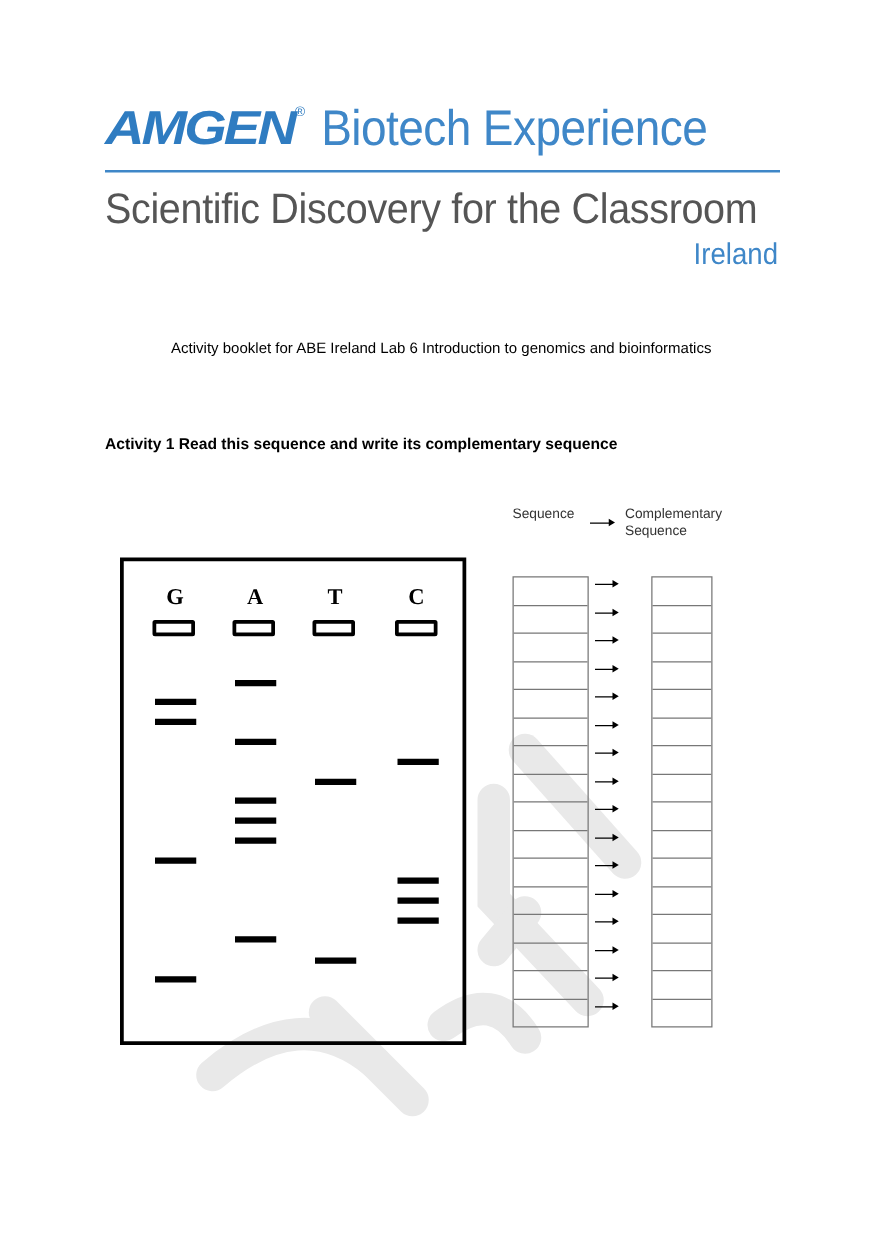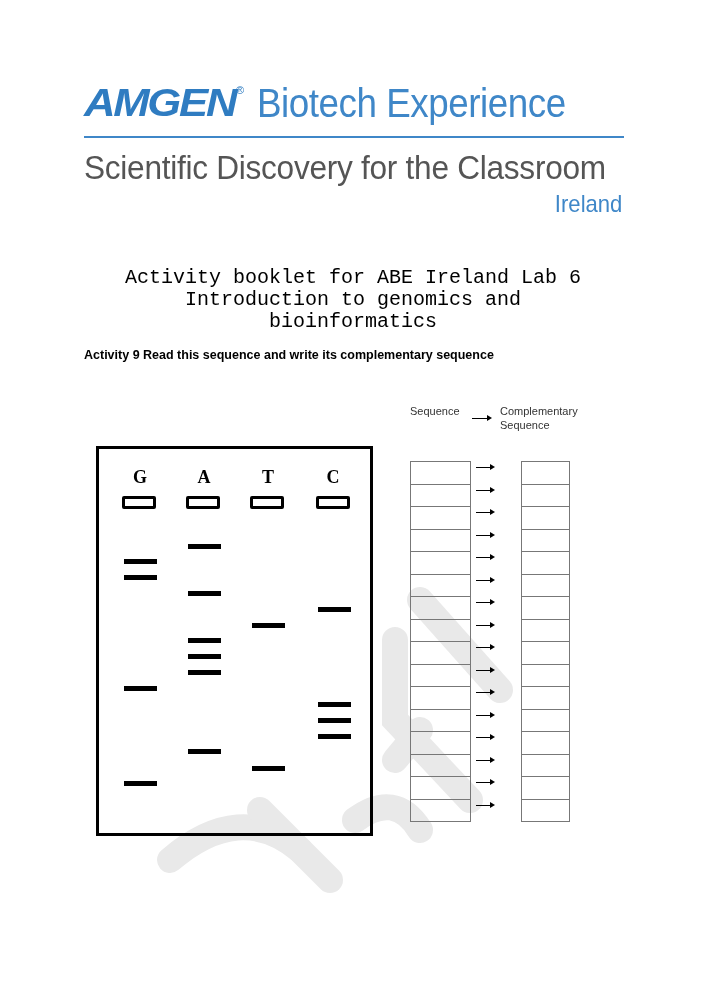--- a/index.html
+++ b/index.html
@@ -5,21 +5,21 @@
     html, body { margin: 0; padding: 0; background: #ffffff; }
     body { width: 708px; height: 1004px; position: relative; overflow: hidden; font-family: "Liberation Sans", sans-serif; }
 
     .logo-brand { position: absolute; left: 84px; top: 80px; font-family: "Liberation Sans", sans-serif; font-weight: 900; font-style: italic; font-size: 38px; color: #2f7cc1; letter-spacing: -2px; transform: scaleX(1.15); transform-origin: left center; line-height: 46px; }
     .logo-reg { position: absolute; left: 236px; top: 84px; font-size: 11px; color: #2f7cc1; }
     .logo-title { position: absolute; left: 257px; top: 80px; font-size: 40px; color: #3f87c8; line-height: 46px; letter-spacing: -0.5px; transform: scaleX(0.92); transform-origin: left center; }
     .logo-rule { position: absolute; left: 84px; top: 136px; width: 540px; height: 2px; background: #3f87c8; }
     .logo-sub { position: absolute; left: 84px; top: 146px; font-size: 34px; color: #555555; line-height: 42px; transform: scaleX(0.93); transform-origin: left center; letter-spacing: -0.3px; }
     .logo-region { position: absolute; right: 86px; top: 190px; font-size: 24px; color: #3f87c8; line-height: 28px; transform: scaleX(0.92); transform-origin: right center; }
 
-    .doc-title { position: absolute; left: 100px; width: 506px; top: 267px; text-align: center; font-family: Liberation Mono, monospace; font-size: 20px; line-height: 22px; color: #000; }
+    .doc-title { position: absolute; left: 100px; width: 506px; top: 267px; text-align: center; font-family: Liberation Sans, sans-serif; font-size: 12px; line-height: 22px; color: #000; }
     .activity-heading { position: absolute; left: 84px; top: 348px; font-size: 12.5px; font-weight: bold; color: #000; }
 
     .watermark { position: absolute; left: 0; top: 0; width: 708px; height: 1004px; pointer-events: none; }
 
     .gel { position: absolute; left: 96px; top: 446px; width: 271px; height: 384px; border: 3px solid #000; }
     .lane-label { position: absolute; top: 18px; width: 34px; text-align: center; font-family: "Liberation Serif", serif; font-weight: bold; font-size: 18px; color: #000; }
     .well { position: absolute; top: 47px; width: 28px; height: 7px; border: 3px solid #000; border-radius: 2px; background: #fff; }
     .band { position: absolute; width: 33px; height: 5px; background: #000; }
 
     .seq-hdr { position: absolute; top: 405px; font-size: 11px; color: #333; line-height: 13px; }
@@ -36,21 +36,21 @@
 <body>
 
 <div class="logo-brand">AMGEN</div>
 <div class="logo-reg">®</div>
 <div class="logo-title">Biotech Experience</div>
 <div class="logo-rule"></div>
 <div class="logo-sub">Scientific Discovery for the Classroom</div>
 <div class="logo-region">Ireland</div>
 
 <div class="doc-title">Activity booklet for ABE Ireland Lab 6 Introduction to genomics and bioinformatics</div>
-<div class="activity-heading">Activity 9 Read this sequence and write its complementary sequence</div>
+<div class="activity-heading">Activity 1 Read this sequence and write its complementary sequence</div>
 
 <svg class="watermark" viewBox="0 0 708 1004">
   <g fill="none" stroke="#e9e9e9" stroke-width="26" stroke-linecap="round">
     <path d="M170 860 Q240 800 300 850"></path>
     <path d="M260 810 L330 880"></path>
     <path d="M355 820 Q395 790 420 830"></path>
     <path d="M420 600 L500 690"></path>
     <path d="M395 640 L395 720 L470 800"></path>
     <path d="M420 730 L395 760"></path>
   </g>

